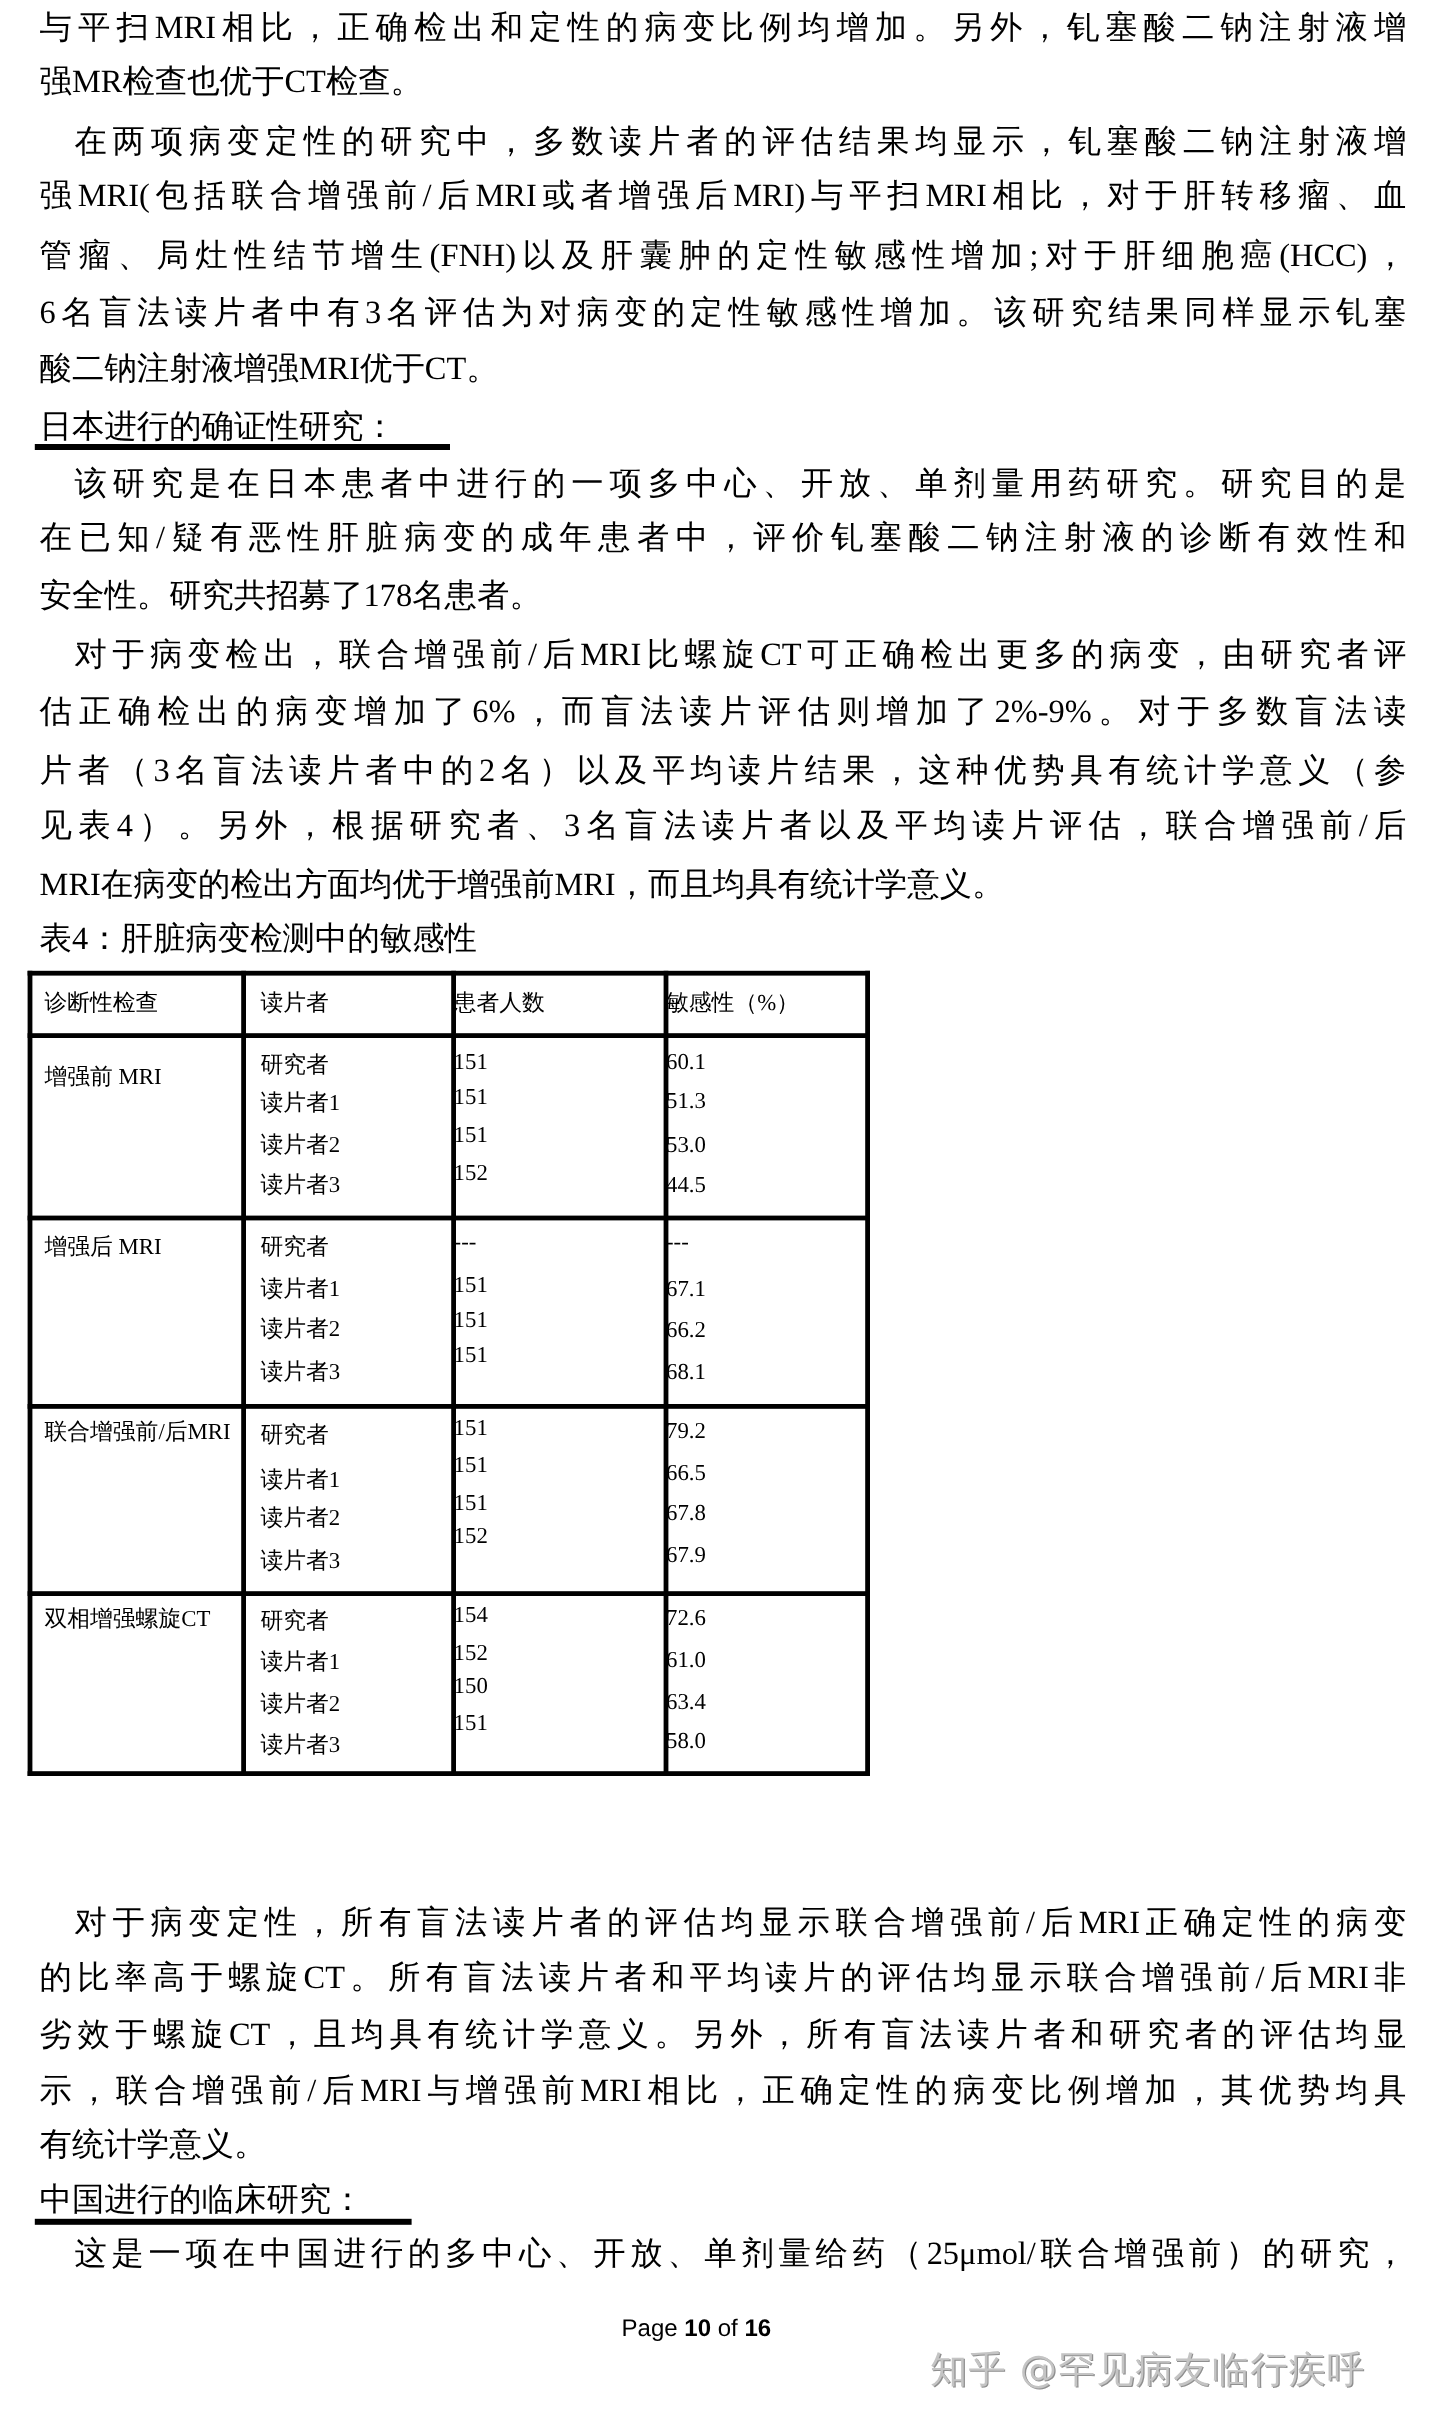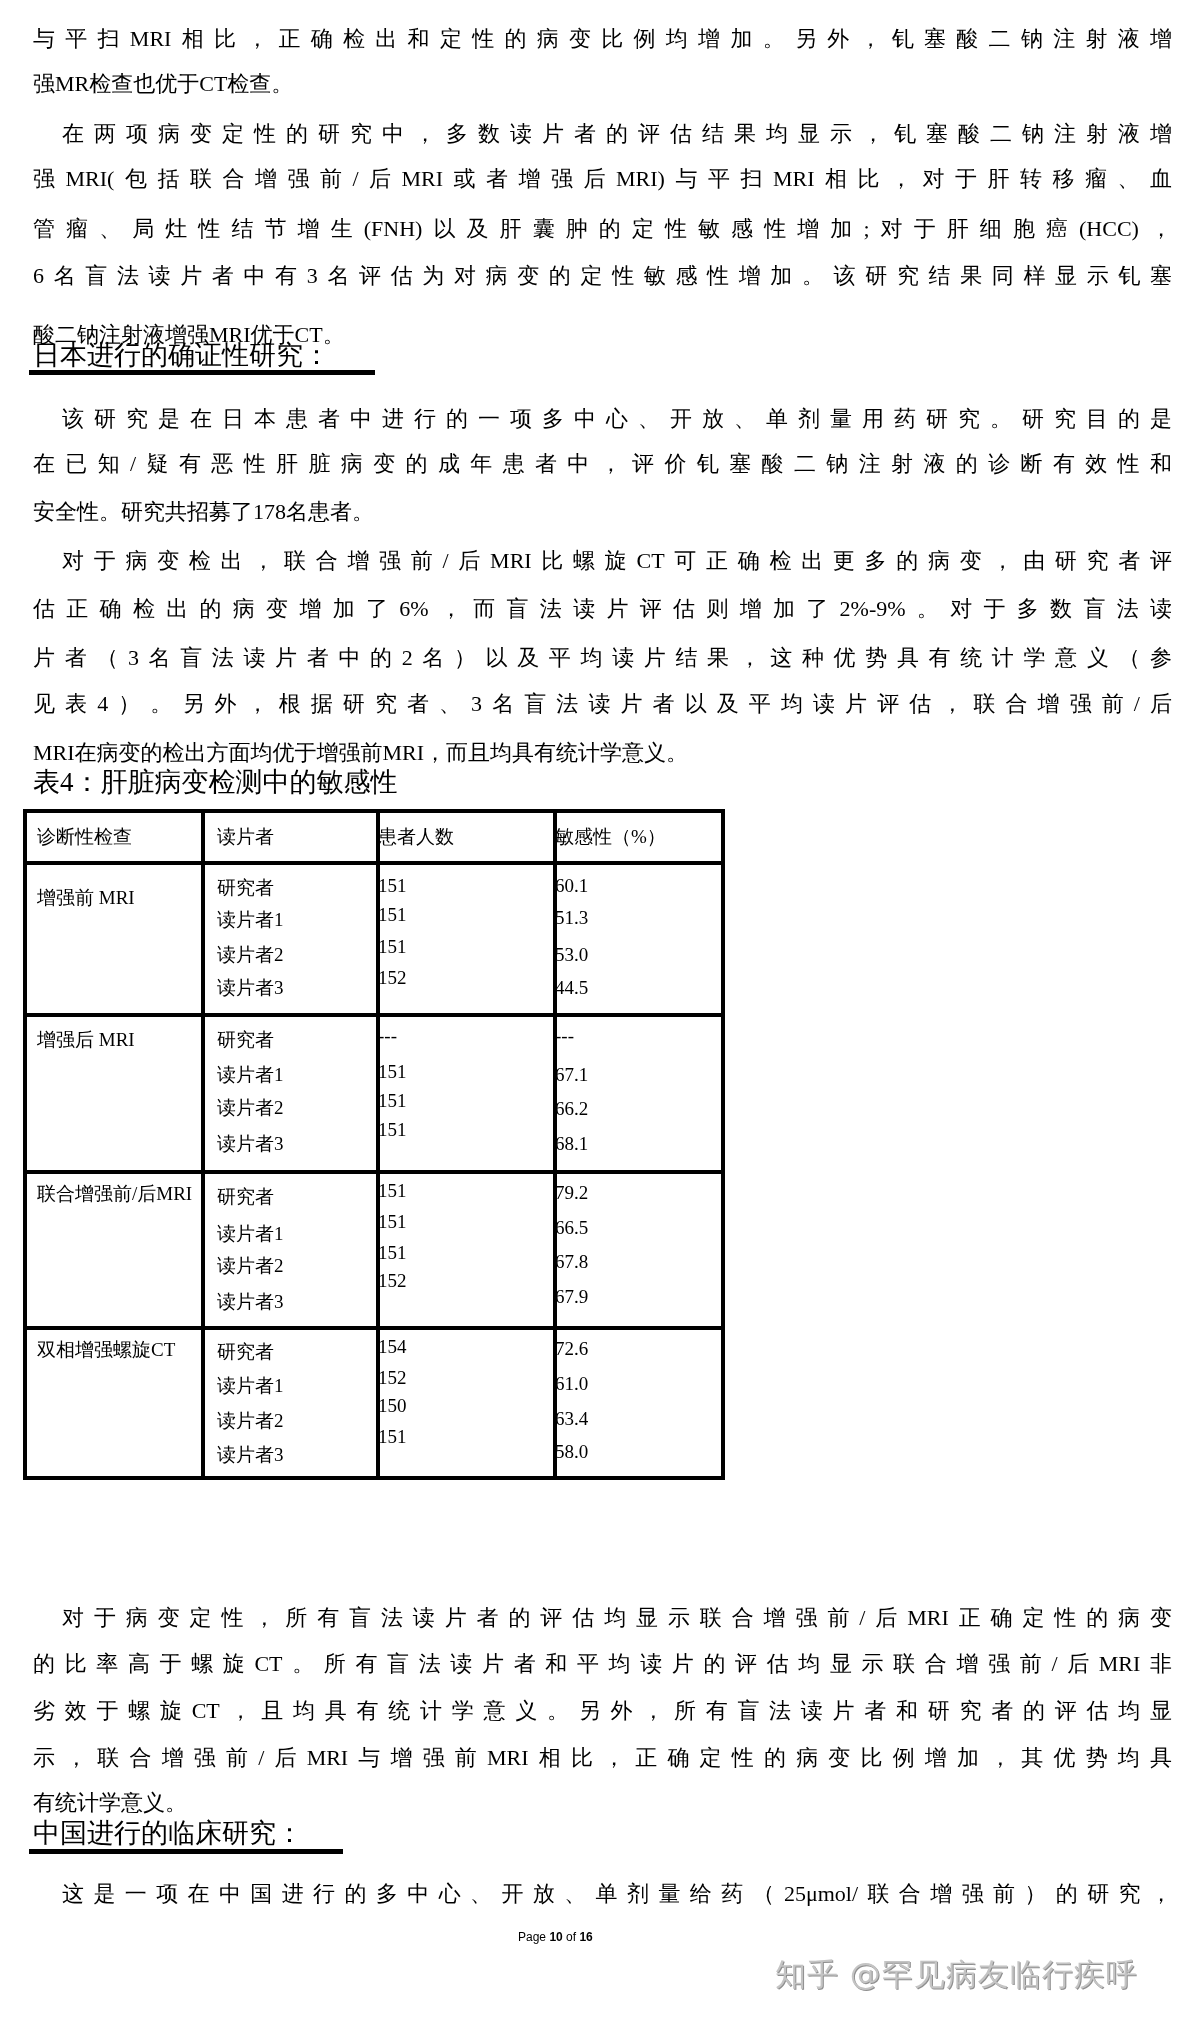--- a/index.html
+++ b/index.html
@@ -1,53 +1,53 @@
 <!DOCTYPE html>
 <html><head>
 <meta charset="utf-8">
 <style>
   html, body { margin:0; padding:0; background:#ffffff; }
   body { width:1194px; height:2020px; position:relative; overflow:hidden;
          font-family:"Liberation Serif","DejaVu Serif",serif; color:#000; }
   .line { position:absolute; left:33px; width:1139px; height:40px; line-height:40px;
-          font-size:22px; white-space:nowrap; text-align:justify; text-align-last:justify;margin-top:16px; }
+          font-size:27px; white-space:nowrap; text-align:justify; text-align-last:justify; }
   .line.indent { left:62px; width:1110px; }
   .line.last { text-align:left; text-align-last:left; }
   .heading { position:absolute; left:33px; height:40px; line-height:40px; font-size:27px; white-space:nowrap; }
   .underline { position:absolute; height:5px; background:#000; }
   .caption { position:absolute; left:33px; height:40px; line-height:40px; font-size:27px; white-space:nowrap; }
 
   .table { position:absolute; left:23px; top:809px; width:702px; height:558px; }
   .hline { position:absolute; left:0; width:702px; height:4px; background:#000; }
   .vline { position:absolute; top:0; width:4px; height:671px; background:#000; }
   .cell { position:absolute; font-size:19px; white-space:nowrap; line-height:24px; }
   .hdr { top:16px; }
   .c-diag { left:14px; }
   .c-reader { left:194px; }
   .c-n { left:355px; width:178px; text-align:left; }
   .c-sens { left:532px; width:170px; text-align:left; }
   .diag-label { position:absolute; left:14px; width:165px; font-size:19px; line-height:34px; white-space:normal; word-break:break-all; }
   .tcell { position:absolute; font-size:19px; line-height:24px; white-space:nowrap; }
 
-  .footer { position:absolute; left:518px; top:1930px; font-family:"Liberation Sans","DejaVu Sans",sans-serif; font-size:12px; }
+  .footer { position:absolute; left:518px; top:1930px; font-family:"Liberation Sans","DejaVu Sans",sans-serif; font-size:20px; }
   .footer b { font-weight:bold; }
   .watermark { position:absolute; left:775px; top:1954px; font-family:"DejaVu Sans",sans-serif; font-size:31px;
                color:#c4c4c4; text-shadow:1px 1px 0 #8f8f8f; white-space:nowrap; letter-spacing:1px; }
 </style>
 </head>
 <body>
 
 <div class="line" style="top:3px">与平扫MRI相比，正确检出和定性的病变比例均增加。另外，钆塞酸二钠注射液增</div>
 <div class="line last" style="top:48px">强MR检查也优于CT检查。</div>
 
 <div class="line indent" style="top:98px">在两项病变定性的研究中，多数读片者的评估结果均显示，钆塞酸二钠注射液增</div>
 <div class="line" style="top:143px">强MRI(包括联合增强前/后MRI或者增强后MRI)与平扫MRI相比，对于肝转移瘤、血</div>
 <div class="line" style="top:193px">管瘤、局灶性结节增生(FNH)以及肝囊肿的定性敏感性增加;对于肝细胞癌(HCC)，</div>
 <div class="line" style="top:240px">6名盲法读片者中有3名评估为对病变的定性敏感性增加。该研究结果同样显示钆塞</div>
-<div class="line last" style="top:299px">酸二钠注射液增强MRI优于CT。</div>
+<div class="line last" style="top:287px">酸二钠注射液增强MRI优于CT。</div>
 
 <div class="heading" style="top:335px">日本进行的确证性研究：</div>
 <div class="underline" style="left:29px; top:370px; width:346px;"></div>
 
 <div class="line indent" style="top:383px">该研究是在日本患者中进行的一项多中心、开放、单剂量用药研究。研究目的是</div>
 <div class="line" style="top:428px">在已知/疑有恶性肝脏病变的成年患者中，评价钆塞酸二钠注射液的诊断有效性和</div>
 <div class="line last" style="top:476px">安全性。研究共招募了178名患者。</div>
 
 <div class="line indent" style="top:525px">对于病变检出，联合增强前/后MRI比螺旋CT可正确检出更多的病变，由研究者评</div>
 <div class="line" style="top:573px">估正确检出的病变增加了6%，而盲法读片评估则增加了2%-9%。对于多数盲法读</div>

